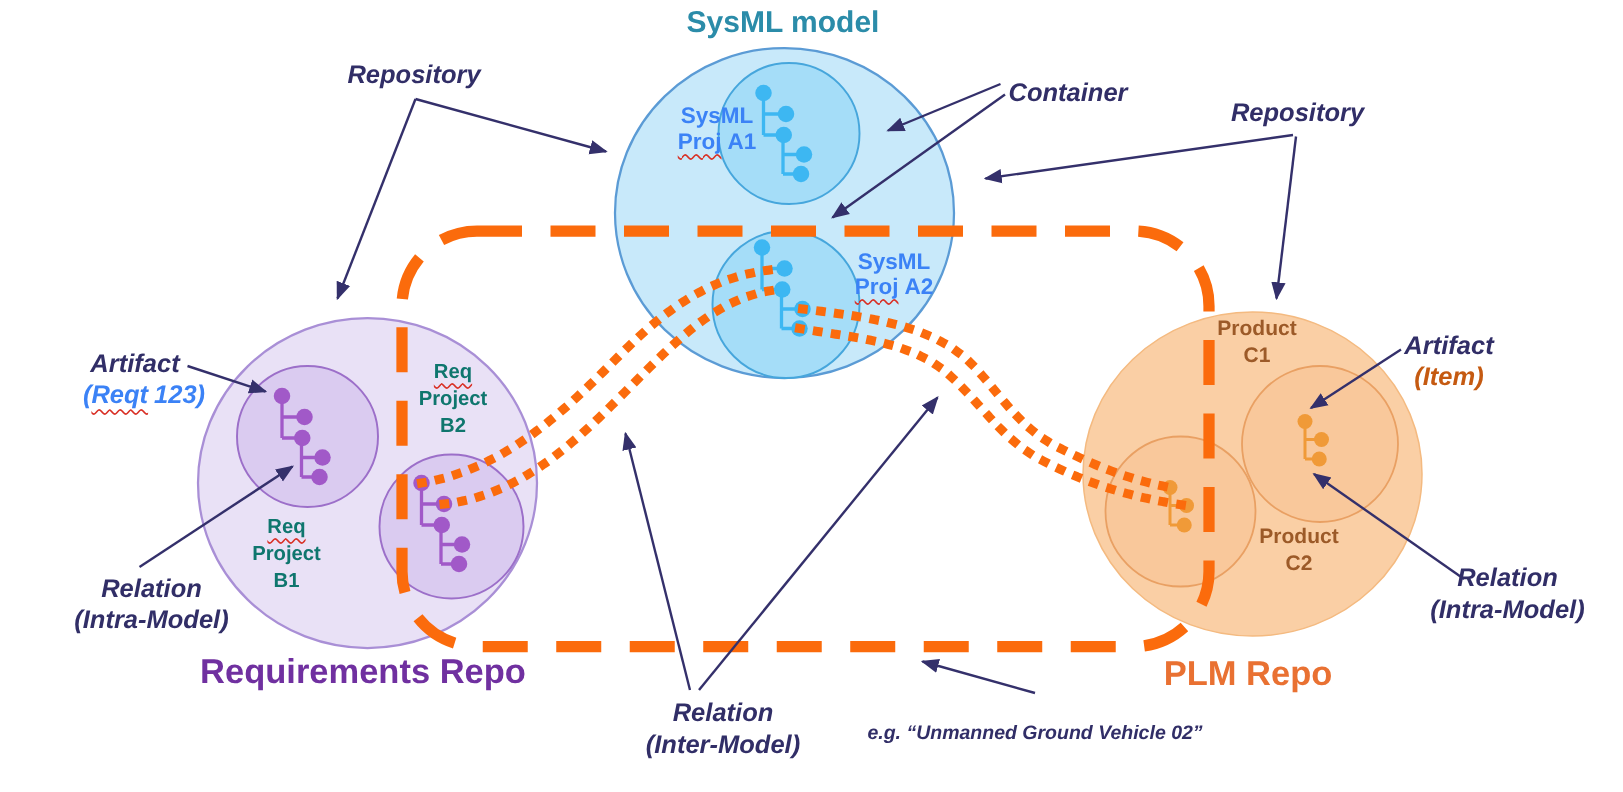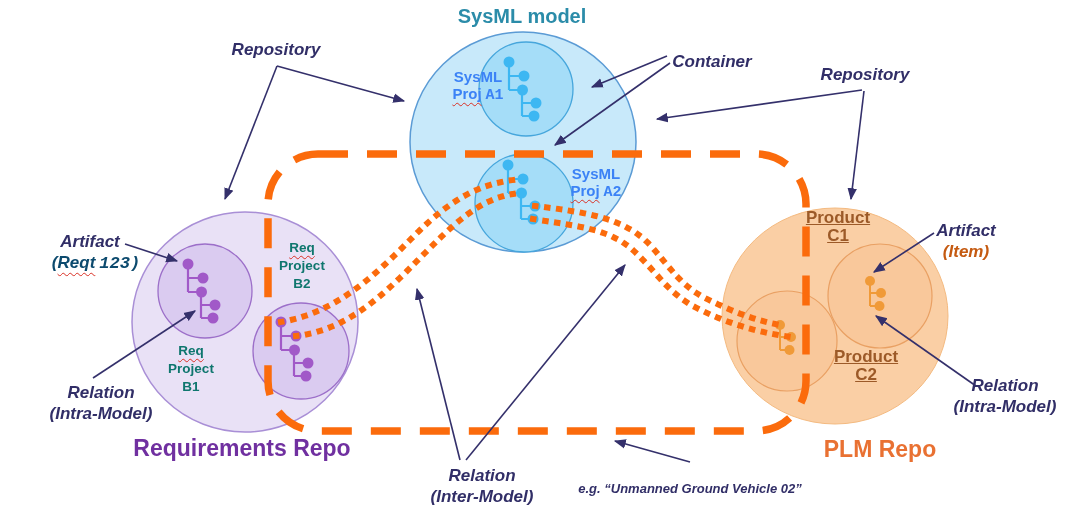--- a/index.html
+++ b/index.html
@@ -5,31 +5,31 @@
   html,body{margin:0;padding:0;background:#ffffff;}
   #stage{
     position:relative;width:1082px;height:528px;overflow:hidden;
     font-family:"Liberation Sans",sans-serif;background:#ffffff;
   }
   #shapes{position:absolute;left:0;top:0;}
   .lbl{position:absolute;transform:translate(-50%,-50%);text-align:center;white-space:nowrap;line-height:1.25;}
   .it{font-style:italic;font-weight:600;color:#312E67;font-size:17px;}
   .teal{color:#3b82f6;font-weight:600;font-size:15px;line-height:17px;}
   .purple-sm{color:#0f766e;font-weight:600;font-size:13.5px;line-height:18px;}
-  .brown-sm{color:#9C5A28;font-weight:600;font-size:17px;line-height:18px;text-decoration:underline;}
+  .brown-sm{color:#9C5A28;font-weight:600;font-size:14px;line-height:18px;}
   .big-title{font-weight:bold;font-size:20px;color:#2B8CA9;}
   .repo-title{font-weight:bold;font-size:23px;}
   .req-col{color:#7030A0;}
   .plm-col{color:#E97132;}
-  .purple-it{color:#0c4a6e;margin-left:12px;}
+  .purple-it{color:#3b82f6;margin-left:12px;}
   .item-it{color:#C55A11;}
   .dtp1{font-size:17px;font-weight:bold;font-style:italic;color:#312E67;}
   .dtp2{font-size:13px;font-style:italic;font-weight:600;color:#312E67;}
   .sq{text-decoration-line:underline;text-decoration-style:wavy;text-decoration-color:#D93025;text-decoration-thickness:1px;text-underline-offset:3px;text-align:center;}
-  .w2{margin-left:4px;font-family:Liberation Mono, monospace;}
+  .w2{margin-left:4px;}
 </style>
 </head>
 <body>
 
 <div id="stage">
 
   <svg id="shapes" width="1082" height="528" viewBox="0 0 1082 528">
     <defs>
       <marker id="ah" viewBox="0 0 10 10" refX="9" refY="5" markerWidth="7.5" markerHeight="7.5" orient="auto-start-reverse">
         <path d="M0,1 L10,5 L0,9 z" fill="#34306B"></path>
@@ -90,21 +90,21 @@
       <path d="M934,233 L874,272" marker-end="url(#ah)"></path>
       <path d="M976,386 L876,316" marker-end="url(#ah)"></path>
       <path d="M460,460 L417,289" marker-end="url(#ah)"></path>
       <path d="M466,460 L625,265" marker-end="url(#ah)"></path>
       <path d="M690,462 L615,441" marker-end="url(#ah)"></path>
     </g>
   </svg>
 
   <div class="lbl big-title" style="left:522px;top:16px;">SysML model</div>
   <div class="lbl repo-title req-col" style="left:242px;top:448px;">Requirements Repo</div>
-  <div class="lbl repo-title plm-col" style="left:832px;top:449px;margin-left:48px;">PLM Repo</div>
+  <div class="lbl repo-title plm-col" style="left:832px;top:449px;">PLM Repo</div>
 
   <div class="lbl it" style="left:276px;top:50px;">Repository</div>
   <div class="lbl it" style="left:712px;top:62px;">Container</div>
   <div class="lbl it" style="left:865px;top:75px;">Repository</div>
 
   <div class="lbl teal" style="left:478px;top:86px;">
     <div>SysML</div>
     <div><span class="sq">Proj</span><span class="w2">A1</span></div>
   </div>
   <div class="lbl teal" style="left:596px;top:183px;">

